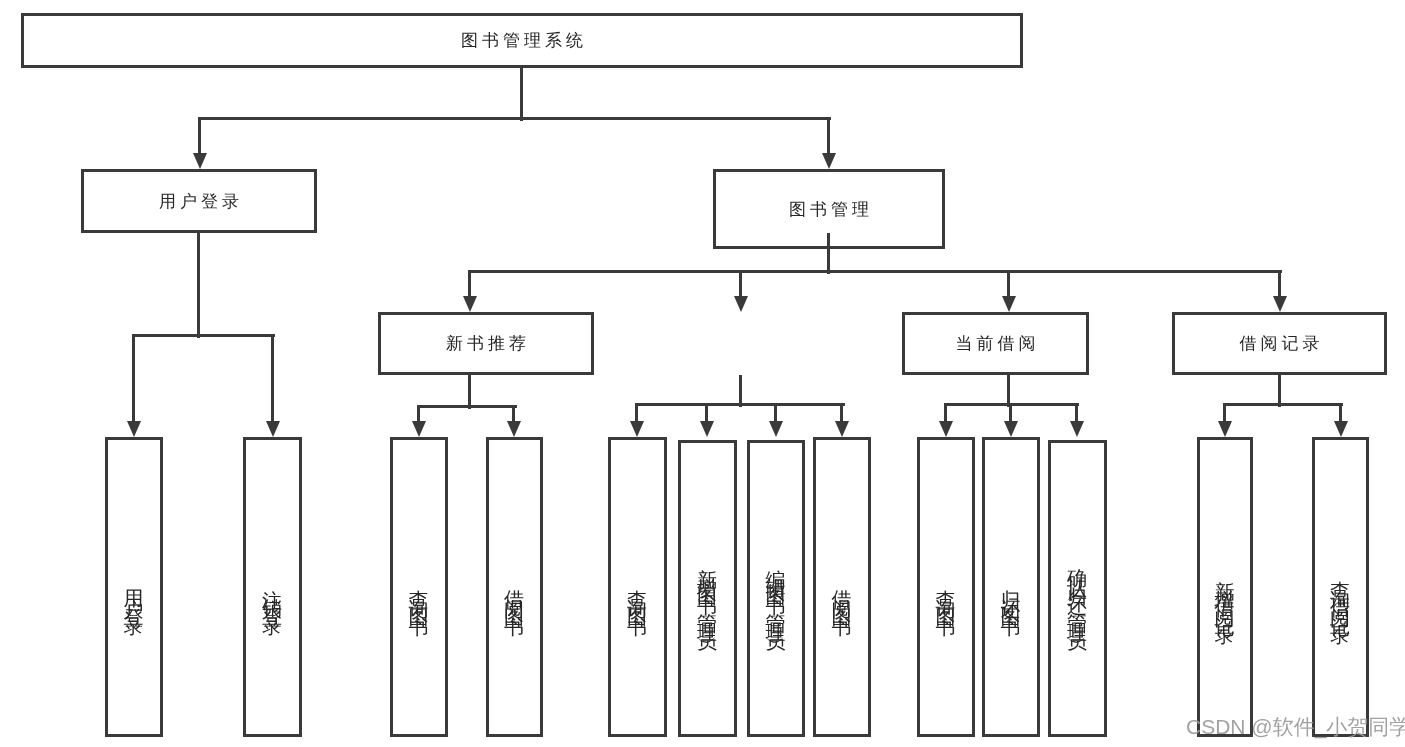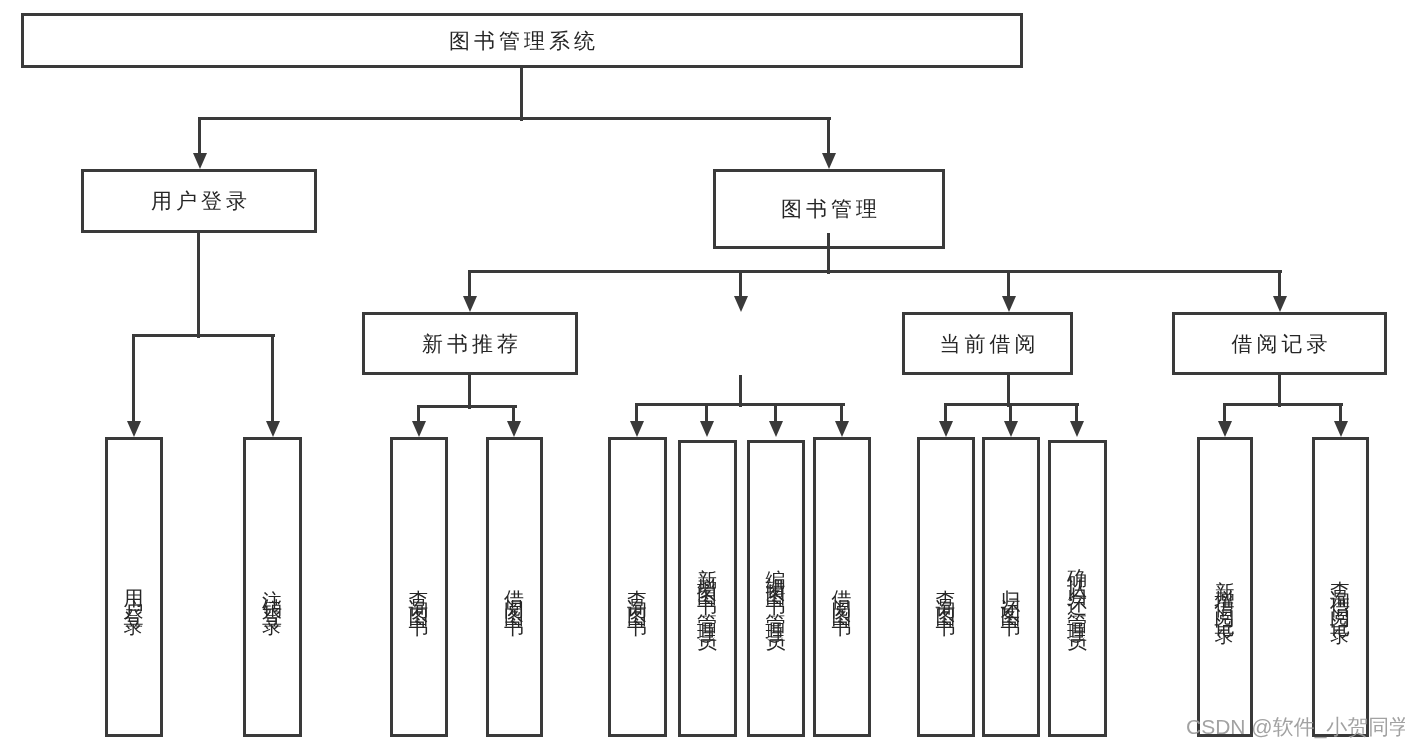--- a/index.html
+++ b/index.html
@@ -11,21 +11,21 @@
     background:var(--background);
     font-family:"Liberation Sans", sans-serif;
     color:var(--text);
   }
   .node{
     position:absolute; box-sizing:border-box;
     border:3px solid var(--line); background:#fff;
     display:flex; align-items:center; justify-content:center;
   }
   .node .label{
-    font-size:21px; letter-spacing:4px; padding-left:4px;
+    font-size:17px; letter-spacing:4px; padding-left:4px;
     color:var(--text); white-space:nowrap;
   }
   .leaf .label{
     writing-mode:vertical-rl; text-orientation:mixed;
     font-size:20px; letter-spacing:9px; padding:0; padding-top:9px;
     line-height:1; white-space:nowrap;
   }
   .vl{position:absolute; width:3px; background:var(--line);}
   .hl{position:absolute; height:3px; background:var(--line);}
   .ah{
@@ -72,24 +72,24 @@
   <div class="hl" style="left:468px;top:270px;width:814px;"></div>
   <div class="vl" style="left:468px;top:272px;height:26px;"></div>
   <div class="ah" style="left:463px;top:296px;"></div>
   <div class="vl" style="left:739px;top:272px;height:26px;"></div>
   <div class="ah" style="left:734px;top:296px;"></div>
   <div class="vl" style="left:1007px;top:272px;height:26px;"></div>
   <div class="ah" style="left:1002px;top:296px;"></div>
   <div class="vl" style="left:1278px;top:272px;height:26px;"></div>
   <div class="ah" style="left:1273px;top:296px;"></div>
 
-  <div class="node" style="left:362px;top:312px;width:216px;height:63px;">
+  <div class="node" style="left:378px;top:312px;width:216px;height:63px;">
     <span class="label">新书推荐</span>
   </div>
-  <div class="node" style="left:902px;top:312px;width:171px;height:63px;">
+  <div class="node" style="left:902px;top:312px;width:187px;height:63px;">
     <span class="label">当前借阅</span>
   </div>
   <div class="node" style="left:1172px;top:312px;width:215px;height:63px;text-align:right;">
     <span class="label">借阅记录</span>
   </div>
 
   <div class="vl" style="left:468px;top:375px;height:34px;"></div>
   <div class="hl" style="left:417px;top:405px;width:100px;"></div>
   <div class="vl" style="left:417px;top:407px;height:16px;"></div>
   <div class="ah" style="left:412px;top:421px;"></div>

